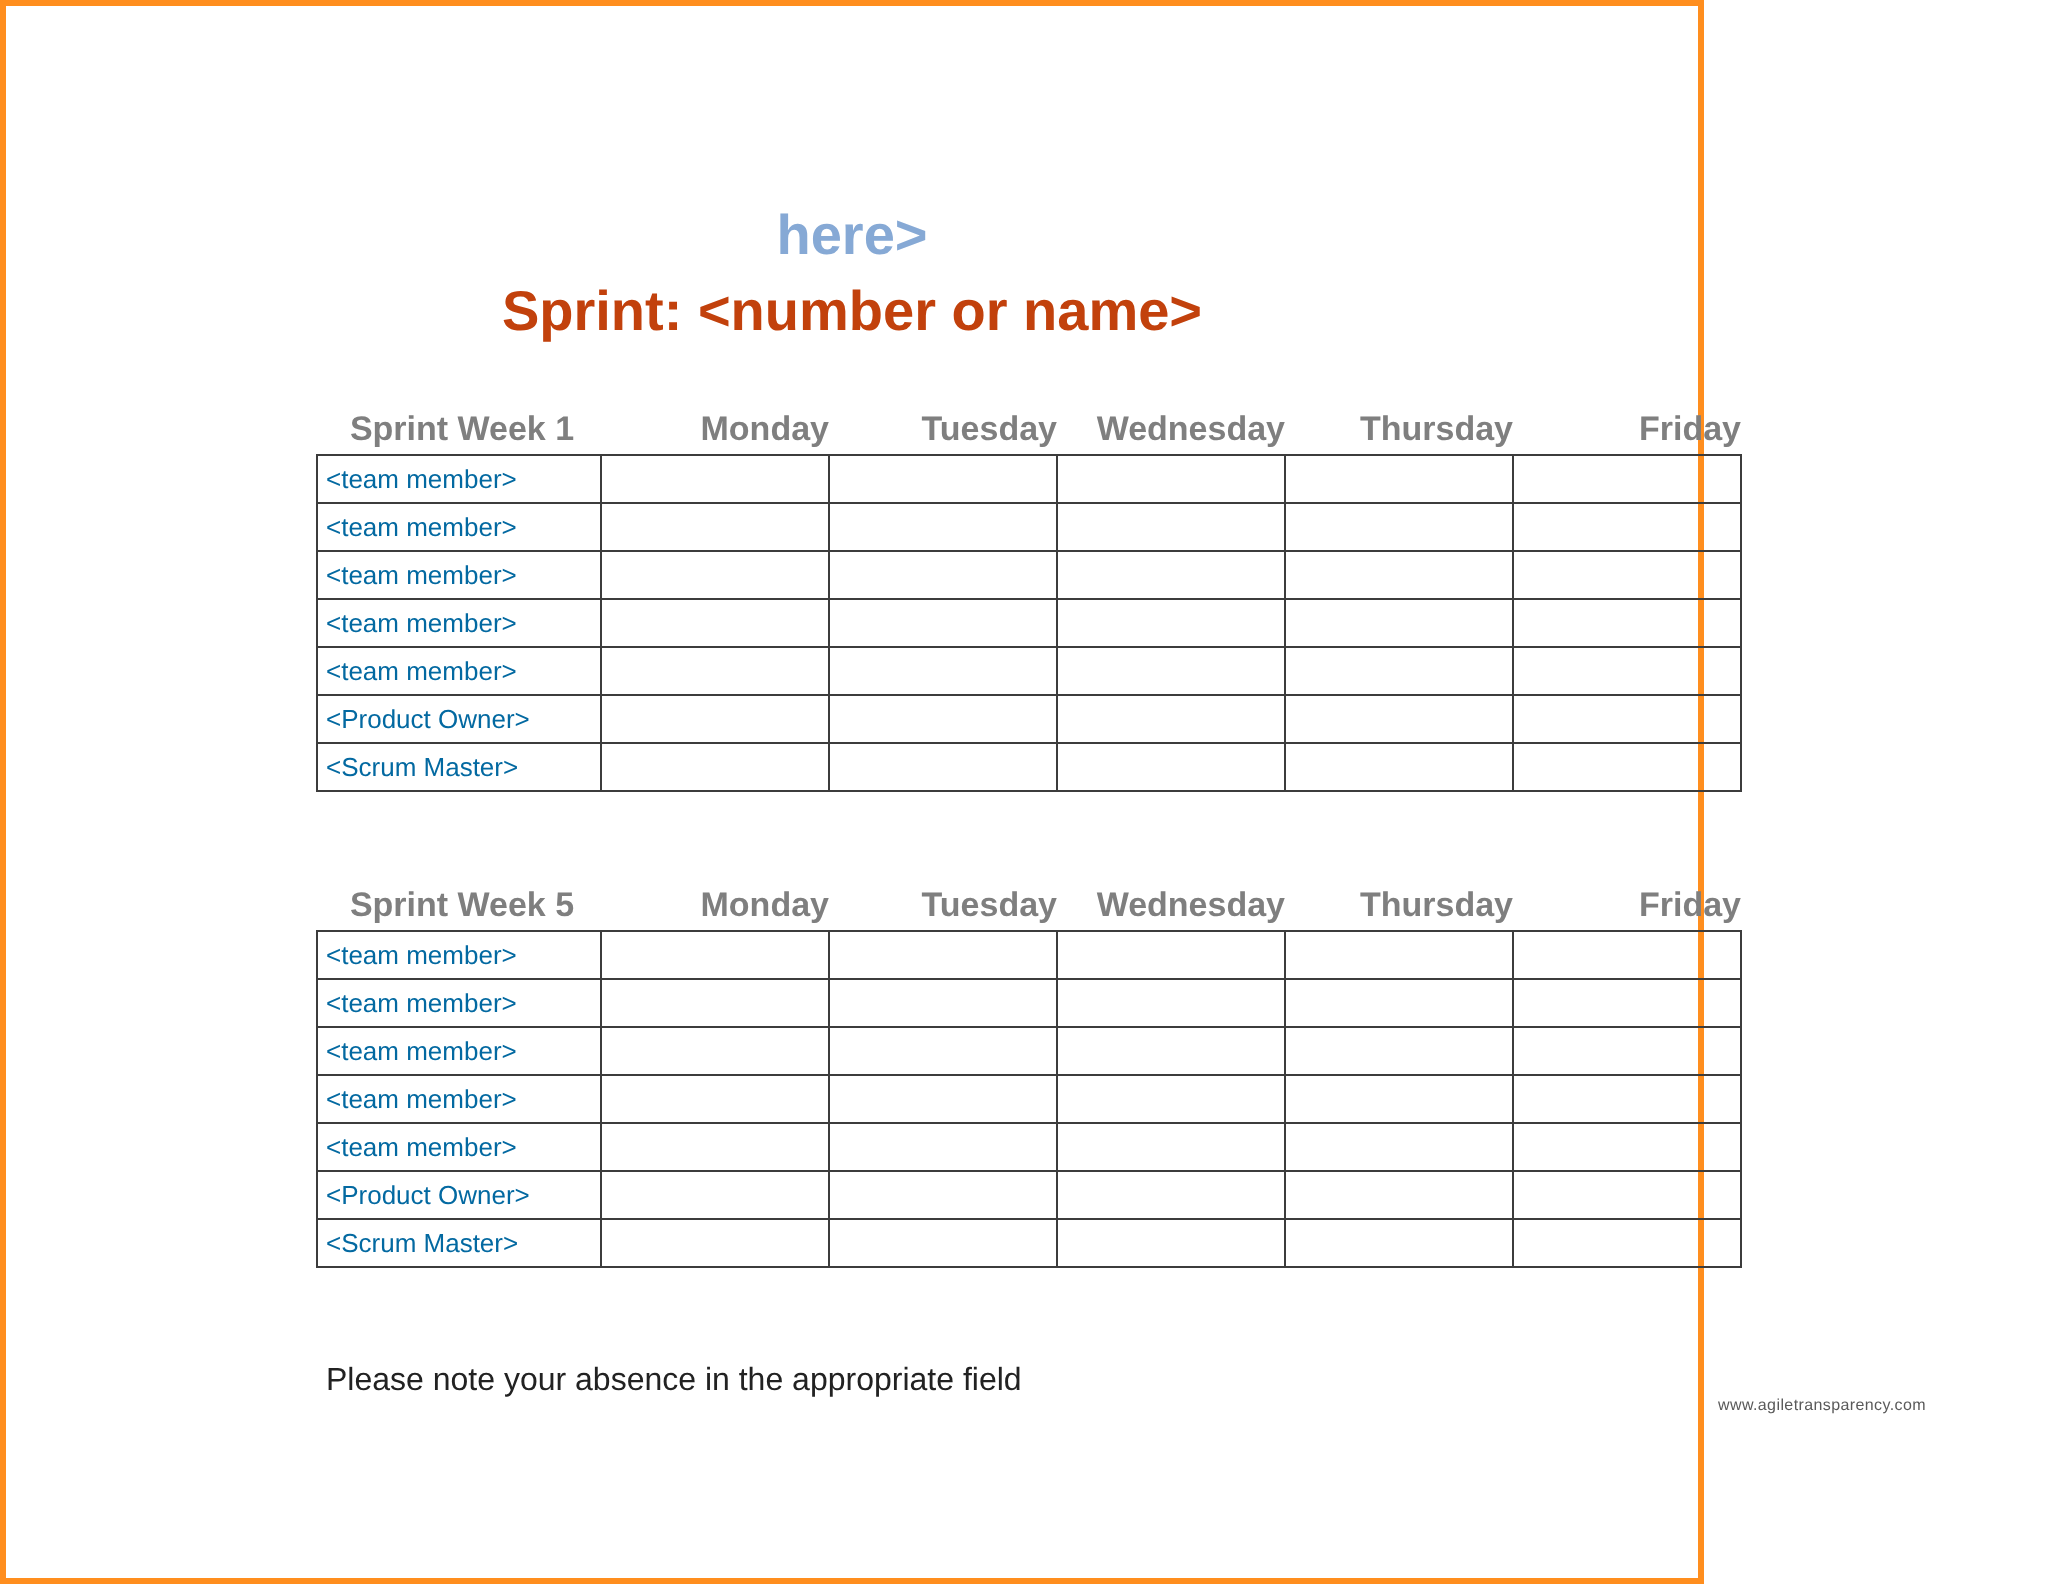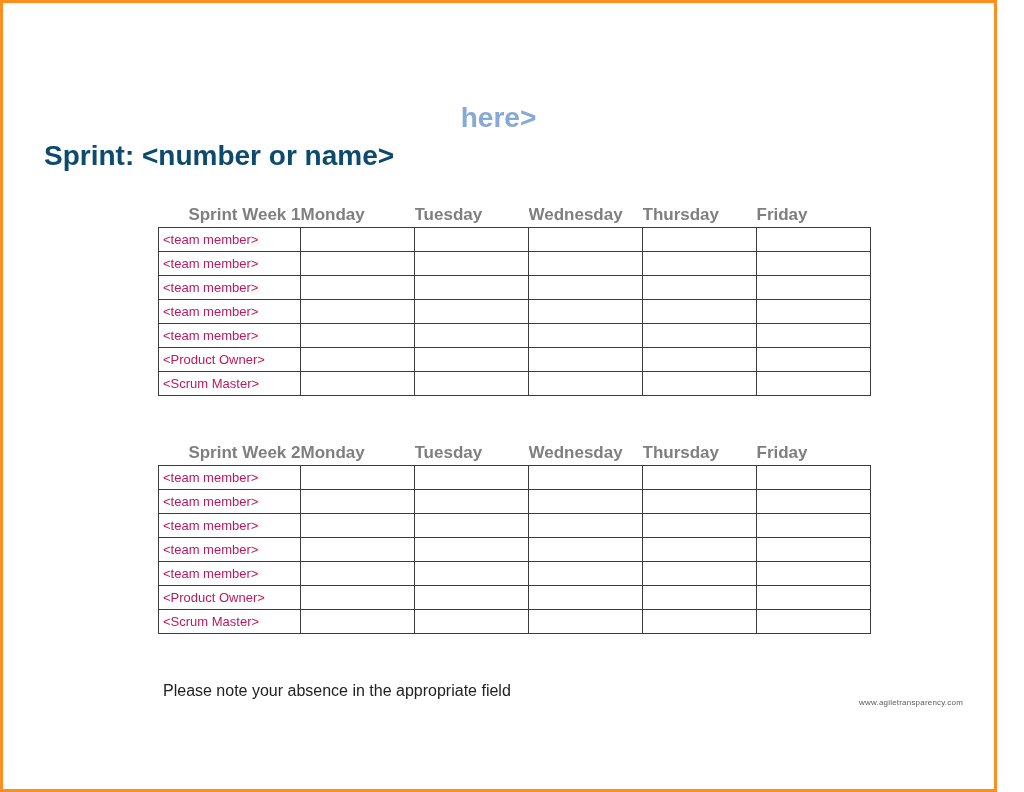--- a/index.html
+++ b/index.html
@@ -6,82 +6,82 @@
     margin: 0;
     padding: 0;
     width: 1024px;
     height: 792px;
     background: #ffffff;
     font-family: "Liberation Sans", "DejaVu Sans", sans-serif;
     overflow: hidden;
   }
   .page {
     position: relative;
-    width: 997px;
+    width: 852px;
     height: 792px;
     box-sizing: border-box;
     border: 3px solid #ff8e1e;
     background: #ffffff;
   }
   .title1 {
     position: absolute;
     top: 99px;
     left: 0;
     width: 100%;
     text-align: center;
     font-size: 28px;
     font-weight: bold;
     color: #86a9d5;
   }
   .title2 {
     position: absolute;
     top: 137px;
     left: 0;
     width: 100%;
+    text-align: center;
     font-size: 28px;
     font-weight: bold;
-    color: #0c4a6e;
-    padding-left: 41px;
+    color: #c2410c;
   }
   .week {
     position: absolute;
     left: 155px;
     width: 712px;
   }
   .week-1 { top: 200px; }
   .week-2 { top: 438px; }
   table.sprint {
     border-collapse: collapse;
     table-layout: fixed;
     width: 712px;
   }
   table.sprint th {
     height: 22px;
     padding: 0 0 2px 0;
     vertical-align: bottom;
     font-size: 17px;
     font-weight: bold;
     color: #7f7f7f;
-    text-align: left;
+    text-align: right;
     border: none;
     white-space: nowrap;
     overflow: hidden;
   }
   table.sprint th.rowhead {
-    text-align: right;
+    text-align: center;
     padding-left: 3px;
   }
   table.sprint td {
     height: 23px;
     border: 1px solid #3c3c3c;
     padding: 0;
   }
   table.sprint td.label {
     font-size: 13px;
-    color: #be185d;
+    color: #0369a1;
     padding-left: 4px;
     white-space: nowrap;
     overflow: hidden;
   }
   .note {
     position: absolute;
     left: 160px;
     top: 679px;
     font-size: 16px;
     color: #222222;
@@ -189,21 +189,21 @@
       <colgroup>
         <col style="width:142px">
           <col style="width:114px">
           <col style="width:114px">
           <col style="width:114px">
           <col style="width:114px">
           <col style="width:114px">
       </colgroup>
       <thead>
         <tr>
-          <th class="rowhead">Sprint Week 2</th>
+          <th class="rowhead">Sprint Week 5</th>
           <th>Monday</th>
           <th>Tuesday</th>
           <th>Wednesday</th>
           <th>Thursday</th>
           <th>Friday</th>
         </tr>
       </thead>
       <tbody>
         <tr>
           <td class="label">&lt;team member&gt;</td>

